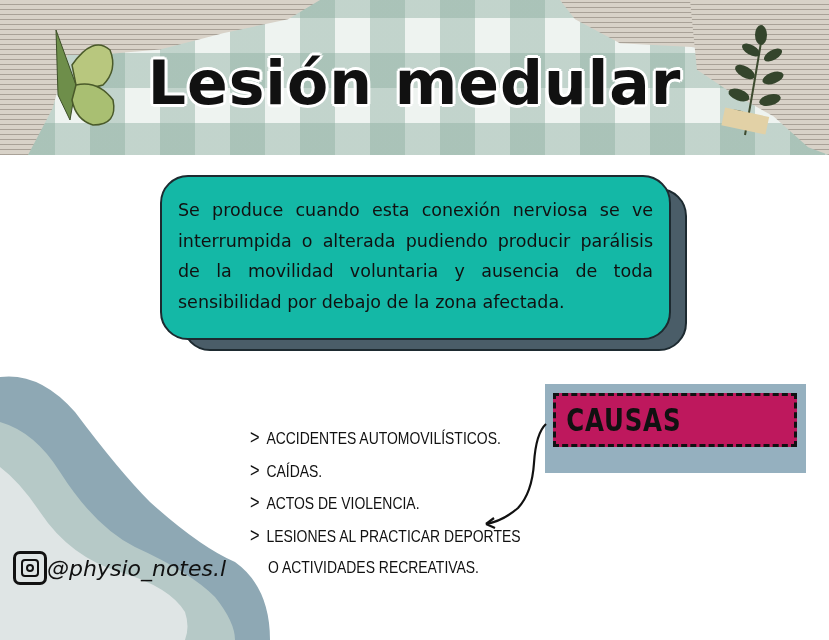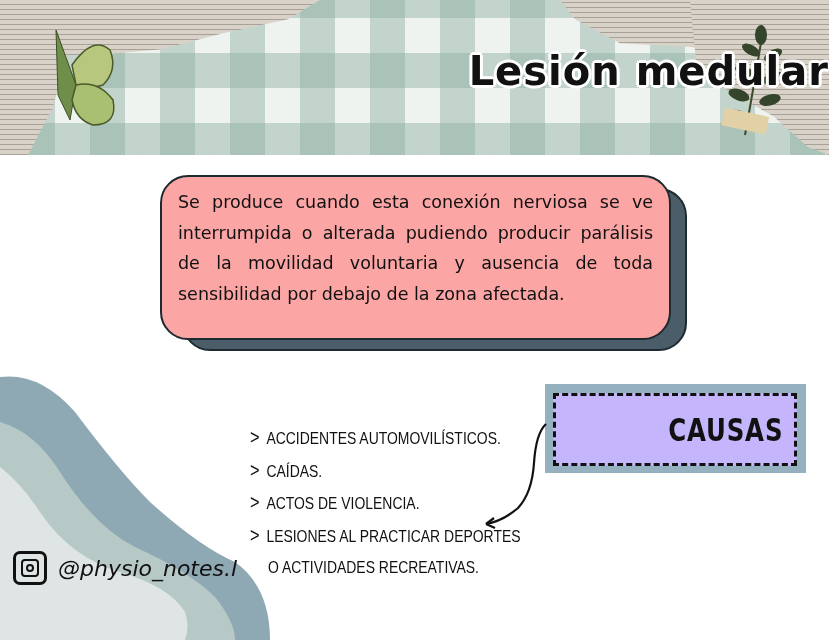--- a/index.html
+++ b/index.html
@@ -14,51 +14,51 @@
     background-position: 20px 0, 0 18px;
   }
   .news { position: absolute; background: #d8d2c8;
     background-image: repeating-linear-gradient(0deg, rgba(80,70,60,0.35) 0 1px, transparent 1px 5px);
   }
   .news.left { left: 0; top: 0; width: 70px; height: 155px; clip-path: polygon(0 0, 100% 0, 100% 30%, 75% 70%, 40% 100%, 0 100%); }
   .news.topl { left: 0; top: 0; width: 320px; height: 55px; clip-path: polygon(0 0, 100% 0, 90% 35%, 70% 60%, 50% 90%, 30% 100%, 0 100%); }
   .news.topm { left: 560px; top: 0; width: 150px; height: 48px; clip-path: polygon(0 0, 100% 0, 100% 100%, 40% 90%, 10% 40%); }
   .news.right { left: 690px; top: 0; width: 139px; height: 155px; clip-path: polygon(0 0, 100% 0, 100% 100%, 85% 95%, 60% 75%, 30% 60%, 5% 45%); }
 
-  .title { position: absolute; left: 0; top: 48px; width: 829px; text-align: right;
-    font-family: "DejaVu Sans", sans-serif; font-weight: bold; font-size: 40px; color: #111;
+  .title { position: absolute; left: 0; top: 48px; width: 829px; text-align: center;
+    font-family: "DejaVu Sans", sans-serif; font-weight: bold; font-size: 60px; color: #111;
     letter-spacing: 1px;
     text-shadow: 3px 0 #fff, -3px 0 #fff, 0 3px #fff, 0 -3px #fff, 2px 2px #fff, -2px -2px #fff, 2px -2px #fff, -2px 2px #fff;
   }
 
   .butterfly { position: absolute; left: 48px; top: 25px; width: 75px; height: 105px; }
   .leaf { position: absolute; left: 715px; top: 20px; width: 80px; height: 125px; }
 
   .desc-shadow { position: absolute; left: 182px; top: 188px; width: 505px; height: 163px; background: #4a5d68; border: 2px solid #1d2a30; border-radius: 28px; }
-  .desc { position: absolute; left: 160px; top: 175px; width: 511px; height: 165px; background: #fca5a5; border: 2px solid #1d2a30; border-radius: 28px; padding: 10px 16px 0 16px; }
+  .desc { position: absolute; left: 160px; top: 175px; width: 511px; height: 165px; background: #14b8a6; border: 2px solid #1d2a30; border-radius: 28px; padding: 18px 16px 0 16px; }
   .desc p { font-family: "DejaVu Sans", sans-serif; font-size: 17.5px; line-height: 30.5px; color: #111; text-align: justify; }
 
   .causas-box { position: absolute; left: 545px; top: 384px; width: 261px; height: 89px; background: #95b0bf; }
-  .causas-inner { position: absolute; left: 553px; top: 393px; width: 244px; height: 73px; background: #c4b5fd; border: 3px dashed #111; display: flex; align-items: center; justify-content: flex-end; }
+  .causas-inner { position: absolute; left: 553px; top: 393px; width: 244px; height: 54px; background: #be185d; border: 3px dashed #111; display: flex; align-items: center; justify-content: flex-start; }
   .causas-inner span { font-family: "DejaVu Sans Condensed", "DejaVu Sans", sans-serif; font-weight: bold; font-size: 32px; color: #111; letter-spacing: 1px; transform: scaleX(0.85); display: inline-block; }
 
   .arrow { position: absolute; left: 478px; top: 418px; width: 80px; height: 112px; }
 
   .list { position: absolute; left: 250px; top: 422px; list-style: none; }
   .list li { font-family: "Liberation Sans Narrow", "Liberation Sans", sans-serif; font-size: 17px; line-height: 31.5px; color: #111; text-transform: uppercase; transform-origin: left; transform: scaleX(0.82); white-space: nowrap; }
   .list li .gt { display: inline-block; width: 20px; font-size: 20px; }
   .list li.cont { padding-left: 22px; }
 
   .waves { position: absolute; left: 0; top: 372px; width: 280px; height: 268px; }
 
   .insta { position: absolute; left: 13px; top: 551px; display: flex; align-items: center; }
   .insta-icon { width: 34px; height: 34px; border: 3px solid #111; border-radius: 7px; position: relative; }
   .insta-icon::before { content: ""; position: absolute; left: 5px; top: 5px; width: 18px; height: 18px; border: 2.5px solid #111; border-radius: 4px; box-sizing: border-box; }
   .insta-icon::after { content: ""; position: absolute; left: 10px; top: 10px; width: 8px; height: 8px; border: 2.5px solid #111; border-radius: 50%; box-sizing: border-box; }
-  .insta-handle { margin-left: 11px; font-family: "DejaVu Sans", sans-serif; font-size: 22px; color: #111; font-style: italic; }
+  .insta-handle { margin-left: 0; font-family: "DejaVu Sans", sans-serif; font-size: 22px; color: #111; font-style: italic; }
 </style>
 </head>
 <body>
 
 <div class="banner">
   <div class="news topl"></div>
   <div class="news left"></div>
   <div class="news topm"></div>
   <div class="news right"></div>
 

